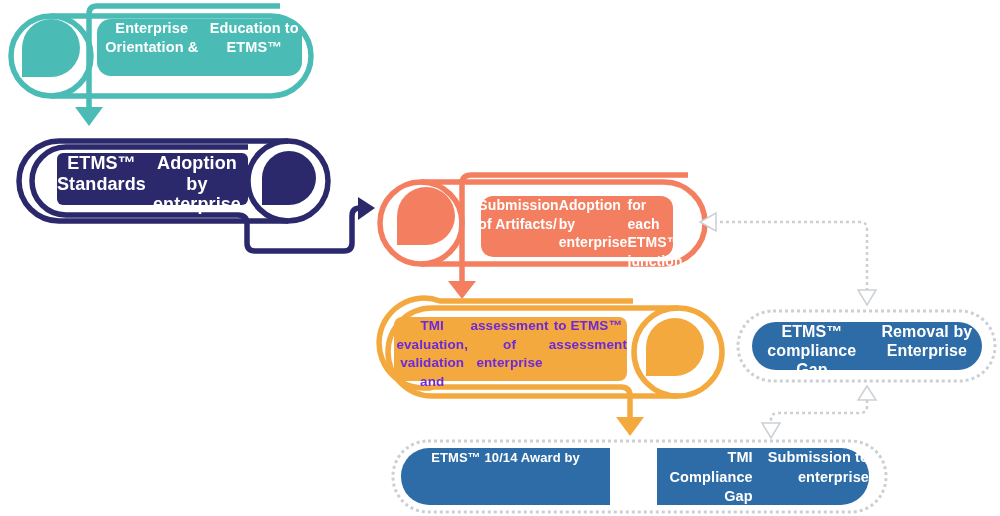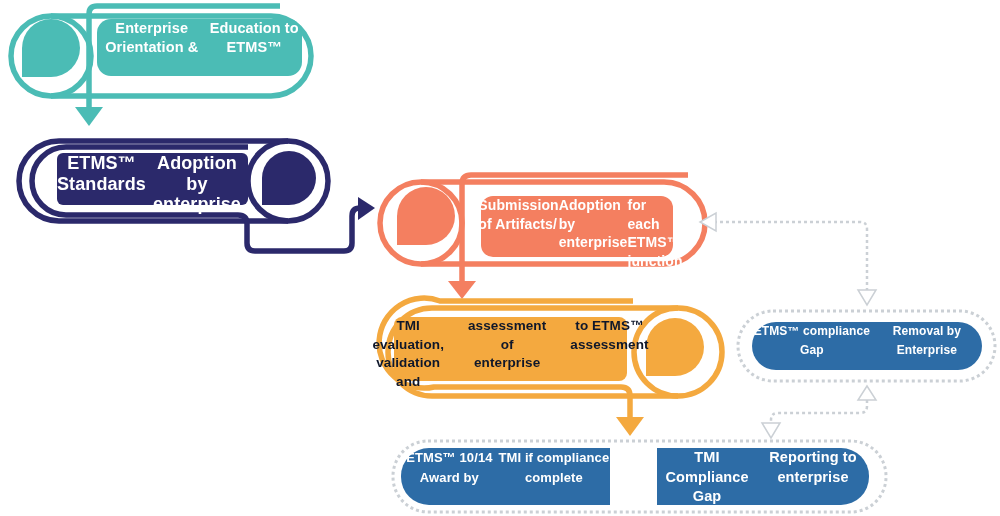--- a/index.html
+++ b/index.html
@@ -14,27 +14,27 @@
     font-weight:700;color:#ffffff;text-align:center;letter-spacing:0.1px;
   }
   .pill span{display:block;}
   .pill-orientation{left:97px;top:19px;width:205px;height:57px;border-radius:14px;
     background:#4BBCB5;font-size:14.5px;line-height:19px;}
   .pill-adoption{left:57px;top:153px;width:191px;height:52px;border-radius:6px;
     background:#2B296B;font-size:18px;line-height:20.5px;}
   .pill-submission{left:481px;top:188px;width:192px;height:61px;border-radius:12px;
     background:#F47F60;font-size:14px;line-height:18.5px;text-align:left;padding-left:7px;box-sizing:border-box;margin-top:8px;}
   .pill-evaluation{left:394px;top:317px;width:233px;height:64px;border-radius:8px;
-    background:#F4A93F;font-size:13.5px;line-height:18.5px;color:#0f172a;gap:24px;}
+    background:#F4A93F;font-size:13.5px;line-height:18.5px;color:#6d28d9;}
   .pill-gap-removal{left:752px;top:322px;width:230px;height:48px;border-radius:24px;
-    background:#2D6CA6;font-size:12px;line-height:19px;}
+    background:#2D6CA6;font-size:16px;line-height:19px;}
   .box-award{left:401px;top:448px;width:209px;height:57px;border-radius:28px 0 0 28px;
     background:#2D6CA6;font-size:13px;line-height:19.5px;}
   .box-reporting{left:657px;top:448px;width:212px;height:57px;border-radius:0 28px 28px 0;
-    background:#2D6CA6;font-size:14.5px;line-height:19.5px;}
+    background:#2D6CA6;font-size:14.5px;line-height:19.5px;text-align:right;}
 </style>
 </head>
 <body>
 
 <div class="canvas">
 
   <svg class="layer" width="1000" height="516" viewBox="0 0 1000 516">
 
     <g stroke="#4BBCB5" stroke-width="5.5" fill="none">
       <circle cx="51" cy="56" r="40"></circle>
@@ -104,21 +104,20 @@
     <span>to ETMS™ assessment</span>
   </div>
 
   <div class="pill pill-gap-removal">
     <span>ETMS™ compliance Gap</span>
     <span>Removal by Enterprise</span>
   </div>
 
   <div class="pill box-award">
     <span>ETMS™ 10/14 Award by</span>
-    <span>TMI if compliance complete</span>
   </div>
 
   <div class="pill box-reporting">
     <span>TMI Compliance Gap</span>
-    <span>Reporting to enterprise</span>
+    <span>Submission to enterprise</span>
   </div>
 
 </div>
 
 </body></html>

